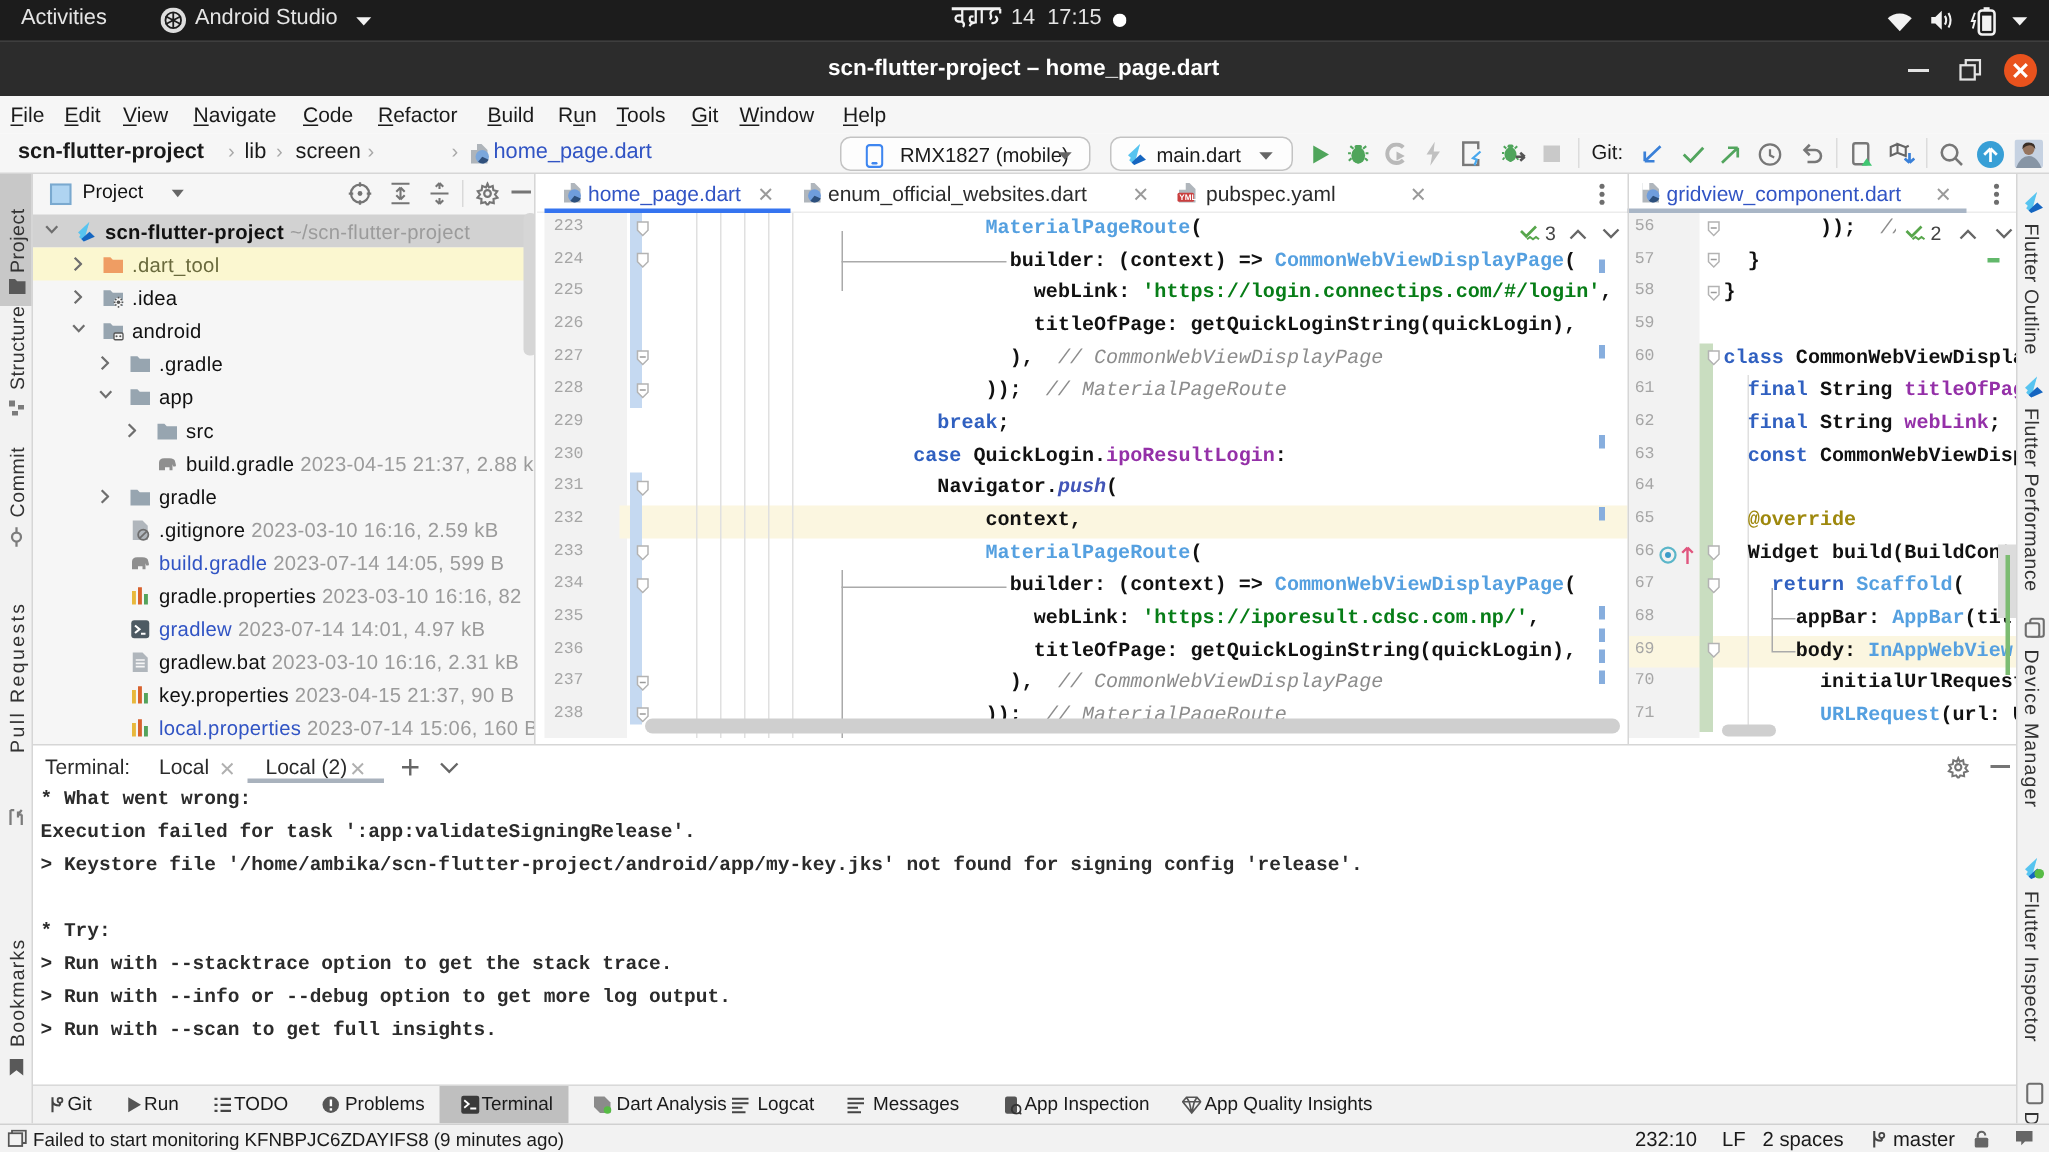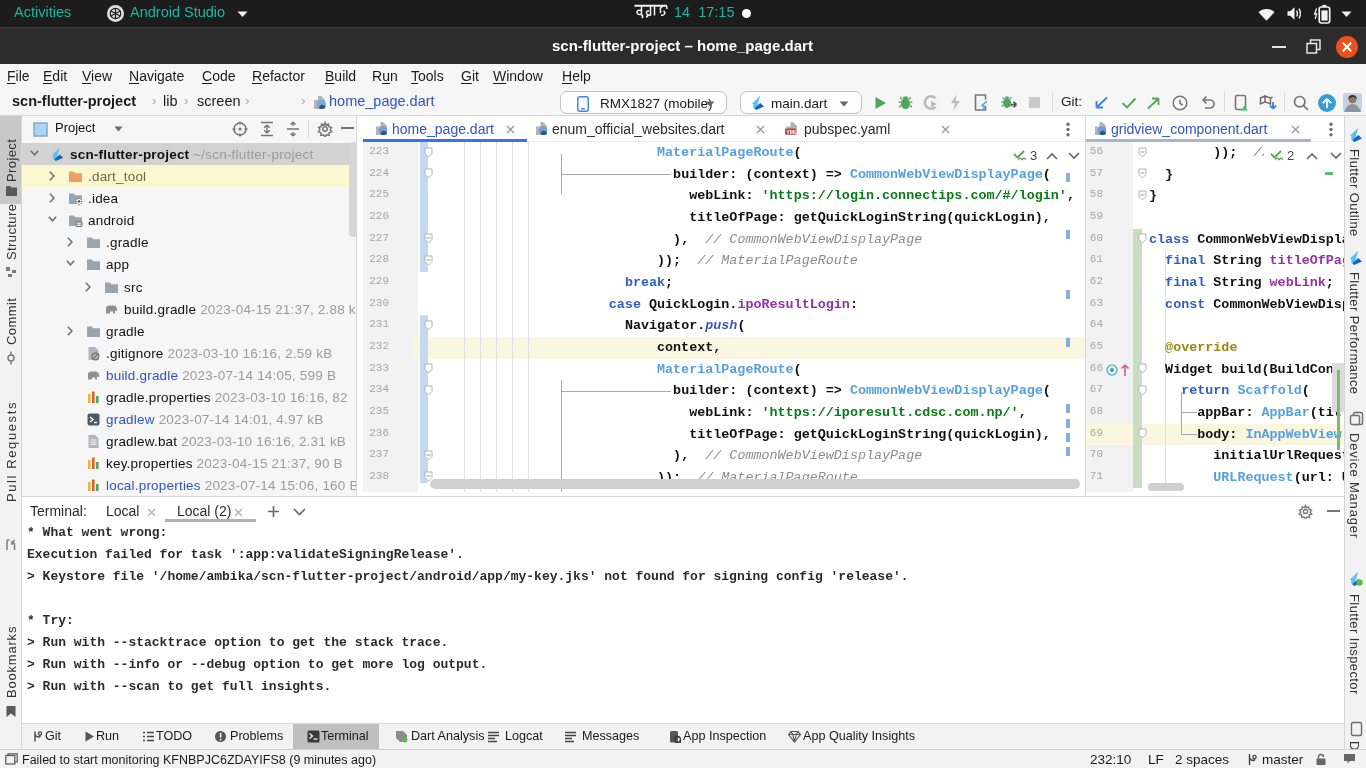--- a/index.html
+++ b/index.html
@@ -23,21 +23,21 @@
   .mth { color:#4356b8; font-style:italic; }
   .ann { color:#9e880d; }
   .lnum { position:absolute; font-family:"Liberation Mono",monospace; font-size:11px; font-weight:400; color:#a6a6a6; text-align:right; width:26px; }
   .tline { position:absolute; white-space:pre; font-family:"Liberation Mono",monospace; font-size:13px; font-weight:600; color:#2b2b2b; }
   .guide { position:absolute; width:1px; background:#e0e0e0; }
   .wguide { position:absolute; background:#aaa; }
 </style>
 </head>
 <body>
 
-<div class="abs" style="left:0;top:0;width:1366px;height:37px;background:#1c1c1c;color:#14b8a6;font-size:14.5px;">
+<div class="abs" style="left:0;top:0;width:1366px;height:37px;background:#1c1c1c;color:#e5e5e5;font-size:14.5px;">
   <span class="abs" style="left:14px;top:4px;">Activities</span>
   <svg class="abs" style="left:107px;top:5px;" width="17" height="17">
       <circle cx="8.5" cy="8.5" r="8.5" fill="#dedede"></circle>
       <circle cx="8.5" cy="8.5" r="5.2" fill="none" stroke="#1c1c1c" stroke-width="1.2"></circle>
       <path d="M8.5 3.2 L8.5 13.8 M3.4 11.2 L13.6 5.8 M3.4 5.8 L13.6 11.2" stroke="#1c1c1c" stroke-width="1.2"></path>
     </svg>
   <span class="abs" style="left:130px;top:4px;">Android Studio</span>
   <svg class="abs" style="left:237px;top:11px;" width="11" height="7">
       <path d="M0.5 0.5 L10.5 0.5 L5.5 6 Z" fill="#f2f2f2"></path>
     </svg>

